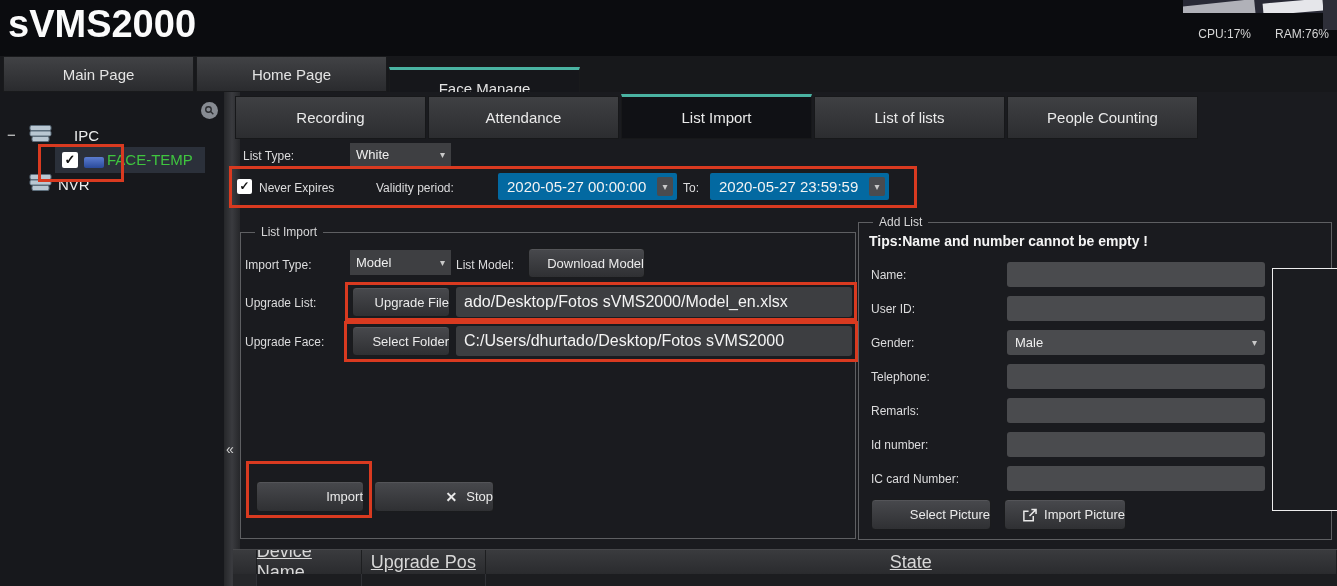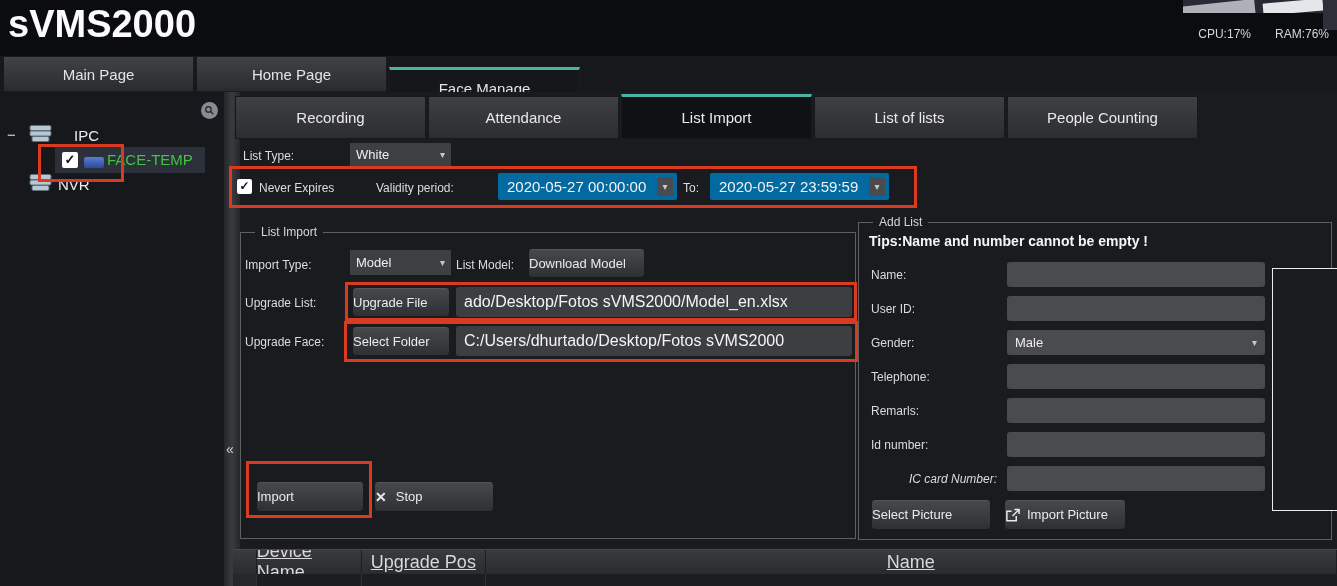--- a/index.html
+++ b/index.html
@@ -36,21 +36,21 @@
   .collapse{position:absolute;left:2px;top:349px;font-size:14px;color:#d2d2d2;}
   .content{left:240px;top:92px;width:1097px;height:494px;background:#1a1b1f;}
   
   .dd{background:#3e3f42;color:#efefef;font-size:13px;display:flex;align-items:center;
       padding:0 6px;justify-content:space-between;}
   .arrow{color:#c9c9c9;font-size:10px;line-height:1;}
   .combo{background:#0369a1;color:#f2f2f2;font-size:15px;display:flex;align-items:center;
          padding:0 4px 0 9px;border-radius:2px;}
   .combo .btnpart{margin-left:auto;width:16px;height:19px;background:#4a4b4f;border-radius:2px;
          display:flex;align-items:center;justify-content:center;}
-  .btn{display:flex;align-items:center;justify-content:flex-start;font-size:13px;color:#eaeaea;
+  .btn{display:flex;align-items:center;justify-content:flex-end;font-size:13px;color:#eaeaea;
        border-radius:4px;background:linear-gradient(180deg,#48494d,#2f3033);
        border:1px solid #1a1b1d;box-shadow:inset 0 1px 0 rgba(255,255,255,.07);cursor:pointer;}
   .pathfield{background:#3d3e41;border-radius:3px;color:#f4f4f4;font-size:16px;display:flex;
        align-items:center;padding:0 8px;white-space:nowrap;overflow:hidden;}
   .redbox{border:3px solid var(--red);z-index:40;pointer-events:none;}
   .group{border:1px solid #5e5f62;}
   .gtitle{position:absolute;top:-8px;left:14px;background:#1a1b1f;padding:0 6px;
           font-size:12px;color:#d6d6d7;white-space:nowrap;}
   .alinput{background:#4a4b4e;border:none;border-radius:3px;height:25px;width:258px;
            color:#eee;font-size:13px;padding:0 7px;box-sizing:border-box;outline:none;}
@@ -230,21 +230,21 @@
   <div class="abs aldd" style="left:1007px;top:330px;width:258px;height:25px;">
     <span>Male</span>
     <span class="arrow">▾</span>
   </div>
   <span class="abs lbl" style="left:871px;top:370px;">Telephone:</span>
   <input class="abs alinput" style="left: 1007px; top: 364px;">
   <span class="abs lbl" style="left:871px;top:404px;">Remarls:</span>
   <input class="abs alinput" style="left: 1007px; top: 398px;">
   <span class="abs lbl" style="left:871px;top:438px;">Id number:</span>
   <input class="abs alinput" style="left: 1007px; top: 432px;">
-  <span class="abs lbl" style="left:909px;top:472px;font-style:italic;">IC card Number:</span>
+  <span class="abs lbl" style="left:871px;top:472px;">IC card Number:</span>
   <input class="abs alinput" style="left: 1007px; top: 466px;">
 
   <div class="abs btn" style="left:871px;top:499px;width:120px;height:31px;">
     <span>Select Picture</span>
   </div>
   <div class="abs btn" style="left:1004px;top:499px;width:122px;height:31px;">
     <span style="display:flex;margin-right:7px;">
       <svg width="15" height="14" viewBox="0 0 16 14">
         <path d="M7 3H2v10h10V8" fill="none" stroke="#e8e8e8" stroke-width="1.6"></path>
         <path d="M10 1h5v5M15 1L8 8" fill="none" stroke="#e8e8e8" stroke-width="1.6"></path>
@@ -252,21 +252,21 @@
     </span>
     <span>Import Picture</span>
   </div>
 
   <div class="abs" style="left:1272px;top:268px;width:78px;height:243px;border:1px solid #ededed;background:#1b1c20;"></div>
 
   <div class="abs thead">
     <div class="th" style="width:26px;"></div>
     <div class="th" style="width:115px;">Device Name</div>
     <div class="th" style="width:135px;">Upgrade Pos</div>
-    <div class="th" style="width:931px;">Name</div>
+    <div class="th" style="width:931px;">State</div>
   </div>
   <div class="abs tbody">
     <div class="td" style="width:26px;background:#26272a;"></div>
     <div class="td" style="width:115px;"></div>
     <div class="td" style="width:135px;"></div>
     <div class="td" style="width:931px;border-right:none;"></div>
   </div>
 
 </div>
 

